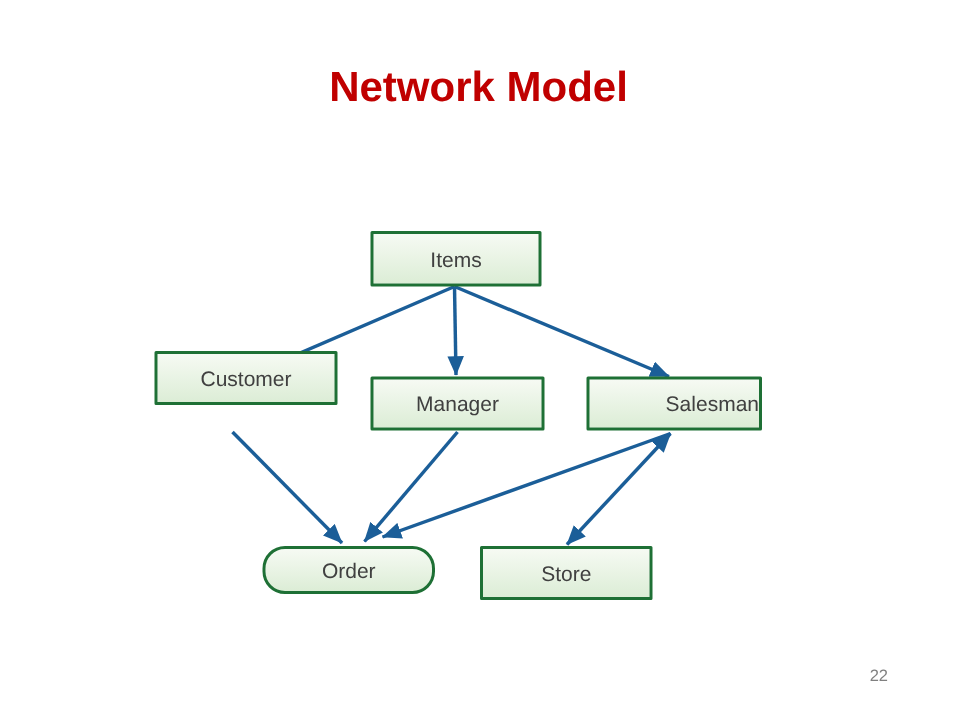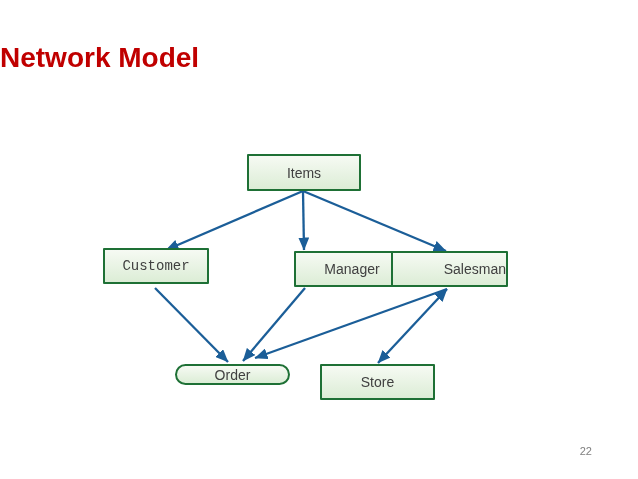--- a/index.html
+++ b/index.html
@@ -9,21 +9,21 @@
     height: 479px;
     background: #ffffff;
     overflow: hidden;
     font-family: "Liberation Sans", sans-serif;
   }
   #slide-title {
     position: absolute;
     top: 42px;
     left: 0;
     width: 100%;
-    text-align: left;
+    text-align: center;
     font-size: 28px;
     font-weight: 700;
     letter-spacing: 0px;
   }
   #edge-layer {
     position: absolute;
     left: 0; top: 0;
     width: 638px; height: 479px;
     pointer-events: none;
   }
@@ -63,30 +63,30 @@
       <line x1="155" y1="288" x2="228" y2="362" stroke="#1B5E98" stroke-width="2.3" marker-end="url(#ah)"></line>
       <line x1="305" y1="288" x2="243" y2="361" stroke="#1B5E98" stroke-width="2.3" marker-end="url(#ah)"></line>
       <line x1="447" y1="289" x2="255" y2="358" stroke="#1B5E98" stroke-width="2.3" marker-end="url(#ah)"></line>
       <line x1="447" y1="289" x2="378" y2="363" stroke="#1B5E98" stroke-width="2.3" marker-end="url(#ah)" marker-start="url(#ah)"></line>
     </svg>
 
   <div id="node-container">
       <div class="node" style="left: 247px; top: 154px; width: 114px; height: 37px; border-color: rgb(30, 112, 53); background: linear-gradient(rgb(246, 250, 243), rgb(220, 237, 214));">
         <span style="color: rgb(64, 64, 64);">Items</span>
       </div>
-      <div class="node" style="left: 103px; top: 248px; width: 106px; height: 36px; border-color: rgb(30, 112, 53); background: linear-gradient(rgb(246, 250, 243), rgb(220, 237, 214)); font-family: Liberation Mono, monospace;">
+      <div class="node" style="left: 103px; top: 234px; width: 122px; height: 36px; border-color: rgb(30, 112, 53); background: linear-gradient(rgb(246, 250, 243), rgb(220, 237, 214));">
         <span style="color: rgb(64, 64, 64);">Customer</span>
       </div>
-      <div class="node" style="left: 247px; top: 251px; width: 116px; height: 36px; border-color: rgb(30, 112, 53); background: linear-gradient(rgb(246, 250, 243), rgb(220, 237, 214)); margin-left: 47px;">
+      <div class="node" style="left: 247px; top: 251px; width: 116px; height: 36px; border-color: rgb(30, 112, 53); background: linear-gradient(rgb(246, 250, 243), rgb(220, 237, 214));">
         <span style="color: rgb(64, 64, 64);">Manager</span>
       </div>
       <div class="node" style="left: 391px; top: 251px; width: 117px; height: 36px; border-color: rgb(30, 112, 53); background: linear-gradient(rgb(246, 250, 243), rgb(220, 237, 214)); justify-content: flex-end;">
         <span style="color: rgb(64, 64, 64);">Salesman</span>
       </div>
-      <div class="node" style="left: 175px; top: 364px; width: 115px; height: 21px; border-color: rgb(30, 112, 53); background: linear-gradient(rgb(246, 250, 243), rgb(220, 237, 214)); border-radius: 15px;">
+      <div class="node" style="left: 175px; top: 364px; width: 115px; height: 32px; border-color: rgb(30, 112, 53); background: linear-gradient(rgb(246, 250, 243), rgb(220, 237, 214)); border-radius: 15px;">
         <span style="color: rgb(64, 64, 64);">Order</span>
       </div>
       <div class="node" style="left: 320px; top: 364px; width: 115px; height: 36px; border-color: rgb(30, 112, 53); background: linear-gradient(rgb(246, 250, 243), rgb(220, 237, 214));">
         <span style="color: rgb(64, 64, 64);">Store</span>
       </div>
     </div>
 
   <div id="page-number" style="color: rgb(128, 128, 128);">22</div>
 </div>
 

